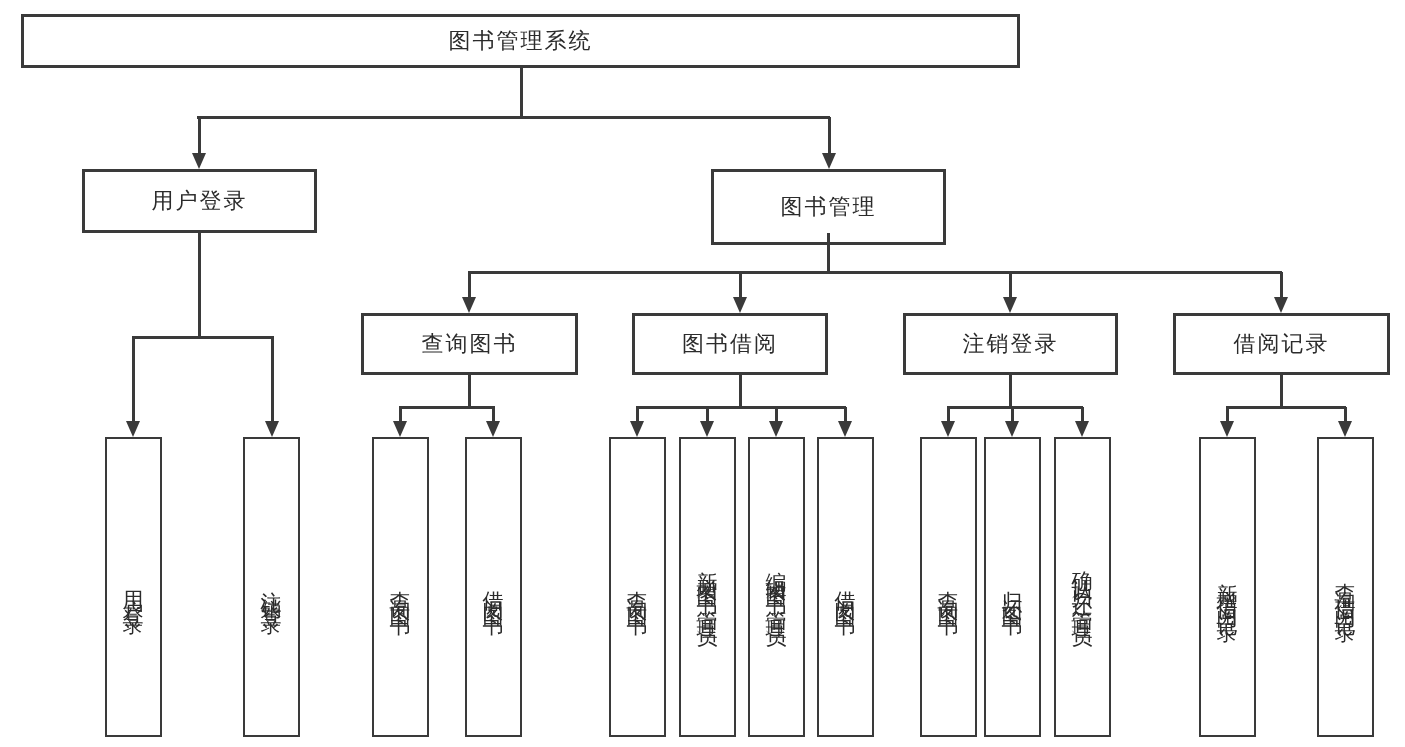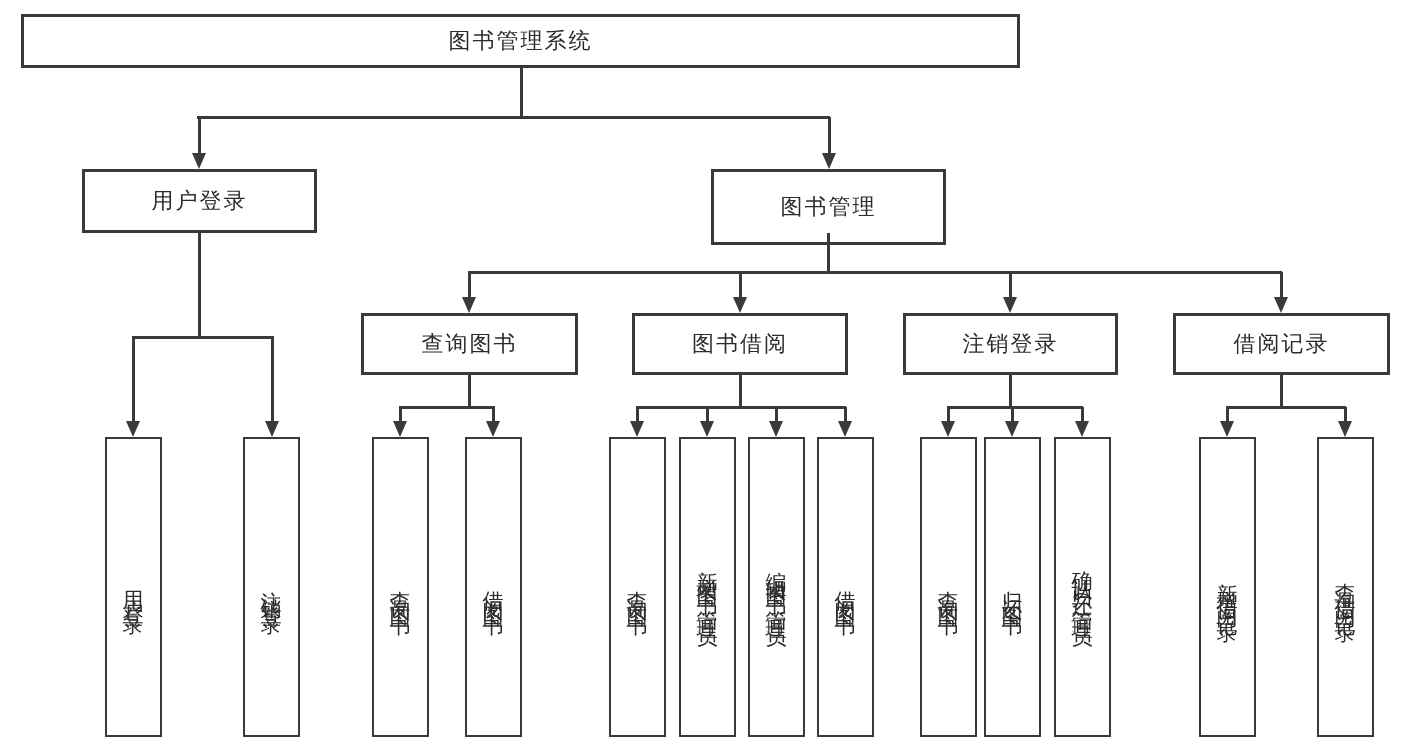--- a/index.html
+++ b/index.html
@@ -97,21 +97,21 @@
   <div class="vline" style="left:1009px;top:272px;height:26px;"></div>
   <div class="vline" style="left:1280px;top:272px;height:26px;"></div>
   <div class="arrow" style="left:462px;top:297px;"></div>
   <div class="arrow" style="left:733px;top:297px;"></div>
   <div class="arrow" style="left:1003px;top:297px;"></div>
   <div class="arrow" style="left:1274px;top:297px;"></div>
 
   <div class="box" style="left:361px;top:313px;width:217px;height:62px;">
     <span>查询图书</span>
   </div>
-  <div class="box" style="left:632px;top:313px;width:216px;height:62px;">
+  <div class="box" style="left:632px;top:313px;width:196px;height:62px;">
     <span>图书借阅</span>
   </div>
   <div class="box" style="left:903px;top:313px;width:215px;height:62px;">
     <span>注销登录</span>
   </div>
   <div class="box" style="left:1173px;top:313px;width:217px;height:62px;">
     <span>借阅记录</span>
   </div>
 
   <div class="vline" style="left:468px;top:375px;height:34px;"></div>

